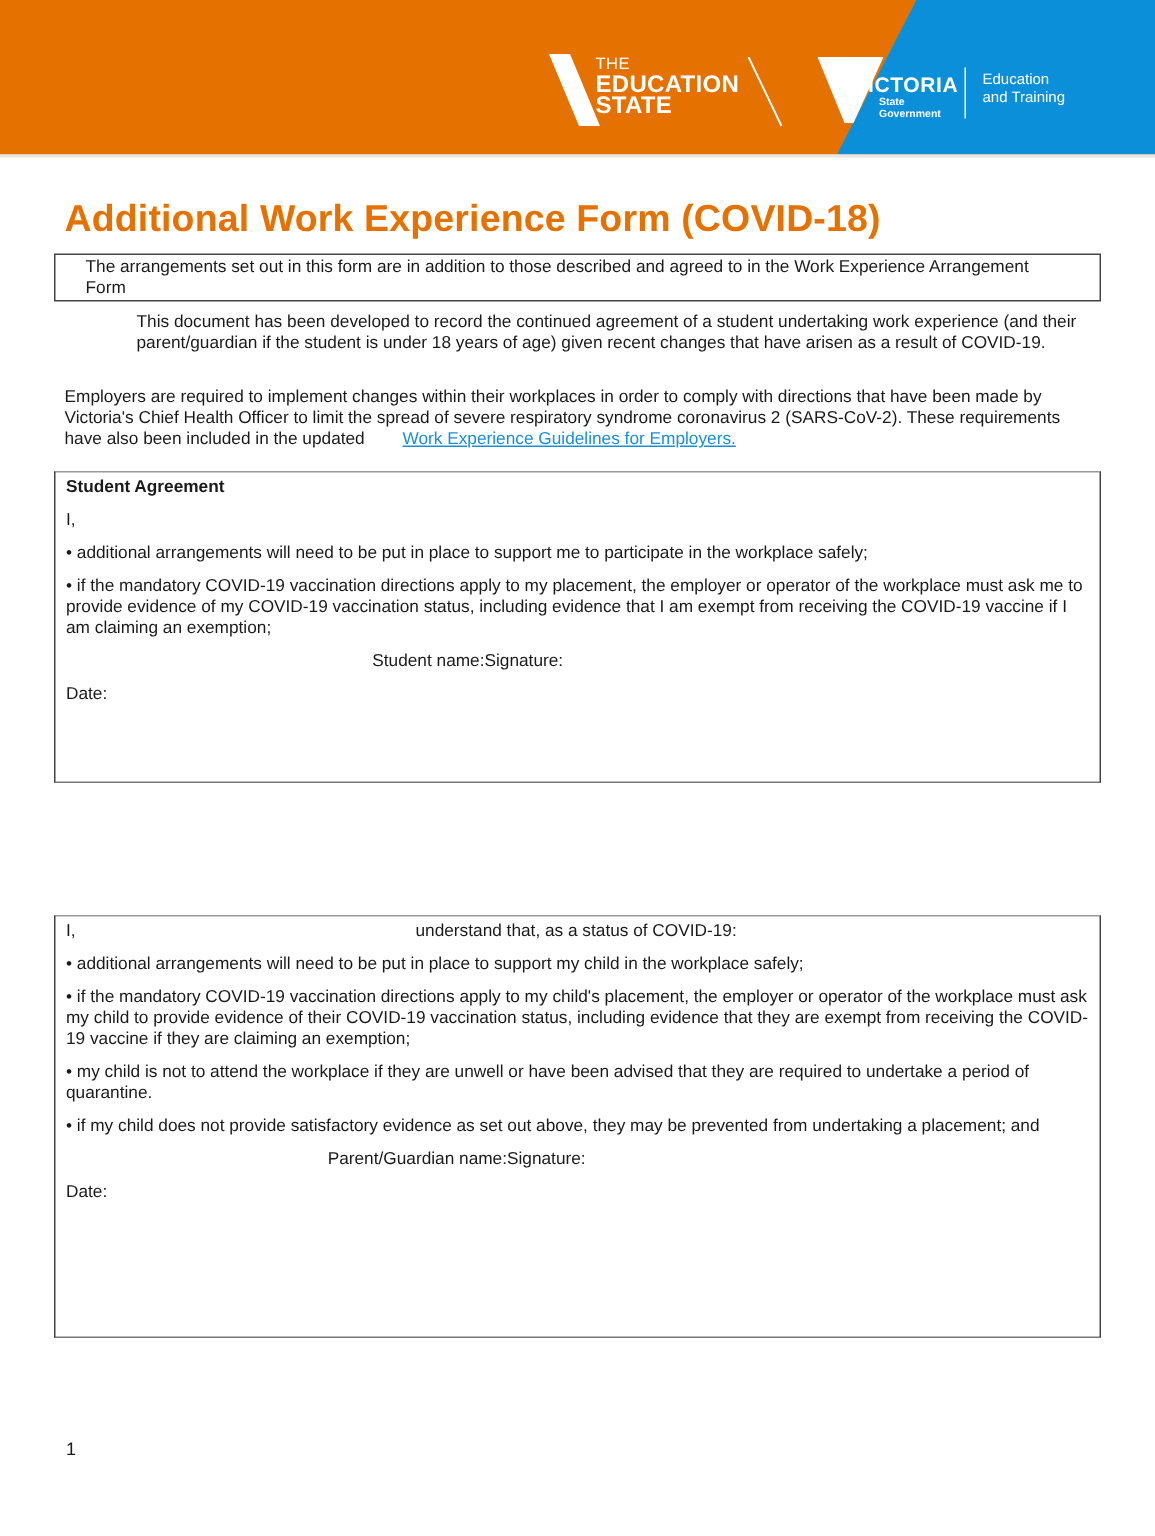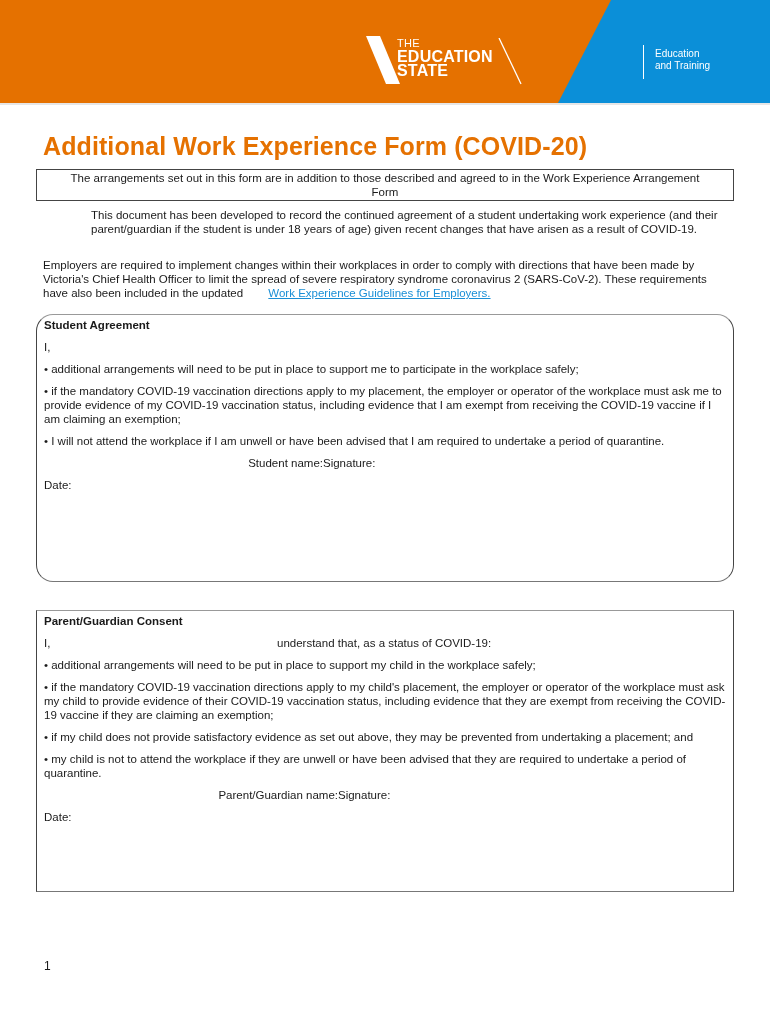--- a/index.html
+++ b/index.html
@@ -20,21 +20,21 @@
 
     .vic { position: absolute; left: 545px; top: 38px; width: 100px; height: 45px; color: #fff; }
     .vic .vmark { position: absolute; left: 0; top: 0; }
     .vic .word { position: absolute; left: 24px; top: 10px; font-size: 14px; font-weight: bold; letter-spacing: 0.4px; }
     .vic .sub { position: absolute; left: 41px; top: 27px; font-size: 7px; line-height: 8px; font-weight: bold; }
     .vic-divider { position: absolute; left: 643px; top: 45px; width: 1px; height: 34px; background: #fff; }
     .edtrain { position: absolute; left: 655px; top: 48px; color: #fff; font-size: 10px; line-height: 12px; }
 
     .title { position: absolute; left: 43px; top: 132px; font-size: 25px; font-weight: bold; color: #e57100; letter-spacing: 0.1px; }
 
-    .notice { position: absolute; left: 36px; top: 169px; width: 698px; height: 32px; border: 1px solid #444; text-align: center; font-size: 11.5px; line-height: 13.5px; padding-top: 2px; padding-left: 20px; padding-right: 20px; }
+    .notice { position: absolute; left: 36px; top: 169px; width: 698px; height: 32px; border: 1px solid #444; text-align: left; font-size: 11.5px; line-height: 13.5px; padding-top: 2px; padding-left: 20px; padding-right: 20px; }
 
     .para { position: absolute; left: 43px; width: 690px; font-size: 11.5px; line-height: 14px; }
     .para a { color: #1a8fd6; text-decoration: underline; margin-left: 22px; }
 
     .box { position: absolute; left: 36px; width: 698px; border: 1px solid #444; border-top-color: #999; border-bottom-color: #777; padding: 3px 7px 0 7px; font-size: 11.5px; line-height: 14px; }
     .box .heading { font-weight: bold; margin-bottom: 8px; }
     .box .row { display: flex; margin-bottom: 8px; }
     .box .row .left { width: 233px; }
     .box .item { margin-bottom: 8px; }
     .box .sigrow { display: flex; margin-top: 6px; margin-bottom: 8px; text-align: right; }
@@ -54,62 +54,70 @@
     <div class="txt">
       <div class="t1">THE</div>
       <div class="t2">EDUCATION</div>
       <div class="t3">STATE</div>
     </div>
   </div>
   <svg class="slash" style="position:absolute;left:497px;top:38px;" width="26" height="48" viewBox="0 0 26 48">
     <line x1="2" y1="0" x2="24" y2="46" stroke="#ffffff" stroke-width="1.3"></line>
   </svg>
 
+  <div class="vic">
+    <svg class="vmark" width="44" height="44" viewBox="0 0 44 44">
+      <polygon points="0,0 44,0 24,44 18,44" fill="#ffffff"></polygon>
+    </svg>
+    <div class="word">VICTORIA</div>
+    <div class="sub">
+      <div>State</div>
+      <div>Government</div>
+    </div>
+  </div>
   <div class="vic-divider"></div>
   <div class="edtrain">
     <div>Education</div>
     <div>and Training</div>
   </div>
 </div>
 <div class="banner-rule"></div>
 
-<div class="title">Additional Work Experience Form (COVID-20)</div>
+<div class="title">Additional Work Experience Form (COVID-18)</div>
 
 <div class="notice">The arrangements set out in this form are in addition to those described and agreed to in the Work Experience Arrangement Form</div>
 
 <div class="para" style="top:208px;margin-left:48px;">This document has been developed to record the continued agreement of a student undertaking work experience (and their parent/guardian if the student is under 18 years of age) given recent changes that have arisen as a result of COVID-19.</div>
 <div class="para" style="top:258px;">
   <span>Employers are required to implement changes within their workplaces in order to comply with directions that have been made by Victoria's Chief Health Officer to limit the spread of severe respiratory syndrome coronavirus 2 (SARS-CoV-2). These requirements have also been included in the updated </span><a>Work Experience Guidelines for Employers.</a>
 </div>
 
-<div class="box" style="top:314px;height:268px;border-radius:17px;">
+<div class="box" style="top:314px;height:208px;">
   <div class="heading">Student Agreement</div>
   <div class="row">
     <span class="left">I,</span>
   </div>
   <div class="item">• additional arrangements will need to be put in place to support me to participate in the workplace safely;</div>
   <div class="item">• if the mandatory COVID-19 vaccination directions apply to my placement, the employer or operator of the workplace must ask me to provide evidence of my COVID-19 vaccination status, including evidence that I am exempt from receiving the COVID-19 vaccine if I am claiming an exemption;</div>
-  <div class="item">• I will not attend the workplace if I am unwell or have been advised that I am required to undertake a period of quarantine.</div>
   <div class="sigrow">
     <span style="width:279px;">Student name:</span>
     <span>Signature:</span>
   </div>
   <div>Date:</div>
 </div>
 
 <div class="box" style="top:610px;height:282px;">
-  <div class="heading">Parent/Guardian Consent</div>
   <div class="row">
     <span class="left">I,</span>
     <span>understand that, as a status of COVID-19:</span>
   </div>
   <div class="item">• additional arrangements will need to be put in place to support my child in the workplace safely;</div>
   <div class="item">• if the mandatory COVID-19 vaccination directions apply to my child's placement, the employer or operator of the workplace must ask my child to provide evidence of their COVID-19 vaccination status, including evidence that they are exempt from receiving the COVID-19 vaccine if they are claiming an exemption;</div>
+  <div class="item">• my child is not to attend the workplace if they are unwell or have been advised that they are required to undertake a period of quarantine.</div>
   <div class="item">• if my child does not provide satisfactory evidence as set out above, they may be prevented from undertaking a placement; and</div>
-  <div class="item">• my child is not to attend the workplace if they are unwell or have been advised that they are required to undertake a period of quarantine.</div>
   <div class="sigrow">
     <span style="width:294px;">Parent/Guardian name:</span>
     <span>Signature:</span>
   </div>
   <div>Date:</div>
 </div>
 
 <div class="pagenum">1</div>
 
 </body></html>

